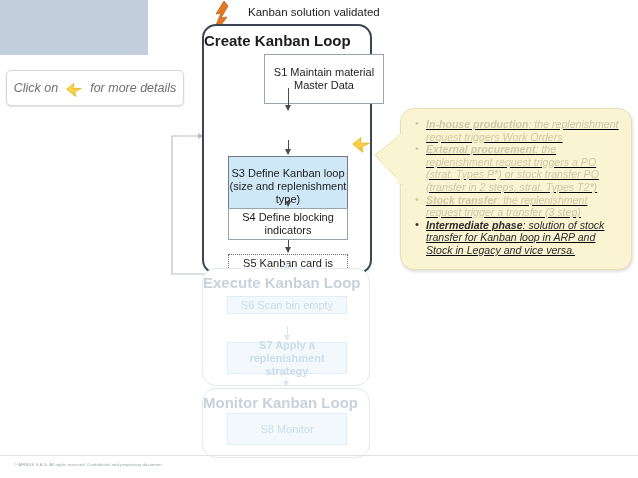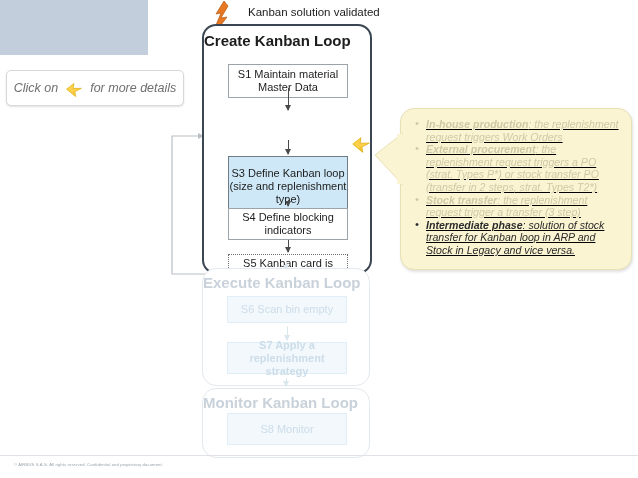--- a/index.html
+++ b/index.html
@@ -65,27 +65,27 @@
     font-size:11px;line-height:13px;color:#1d1d1d;
     background:#ffffff;border:1px solid #9aa3ab;
     box-sizing:border-box;
   }
   .step.active{background:#cfe8f7;border-color:#6f7c86;}
   .step.dashed{border:1.5px dotted #6d6d6d;background:#ffffff;}
   .step.ghost{
     background:#f2f8fc;border:1px solid #e0eef7;color:#ccdde9;
   }
 
-  #step-s1{top:38px;height:34px;}
+  #step-s1{top:28px;height:50px;margin-left:36px;}
   #step-s2{top:86px;height:28px;}
   #step-s3{top:130px;height:60px;}
   #step-s4{top:182px;height:32px;}
   #step-s5{top:228px;height:32px;}
 
-  #step-s6{top:27px;height:27px;}
+  #step-s6{top:27px;height:18px;}
   #step-s7{top:73px;height:32px;font-weight:bold;}
   #step-s8{top:24px;height:32px;}
 
   
   .arrow{position:absolute;width:1px;background:#4a4a4a;}
   .arrow:after{
     content:"";position:absolute;left:-3px;bottom:-1px;
     width:0;height:0;border-left:3.5px solid transparent;
     border-right:3.5px solid transparent;border-top:6px solid #4a4a4a;
   }

